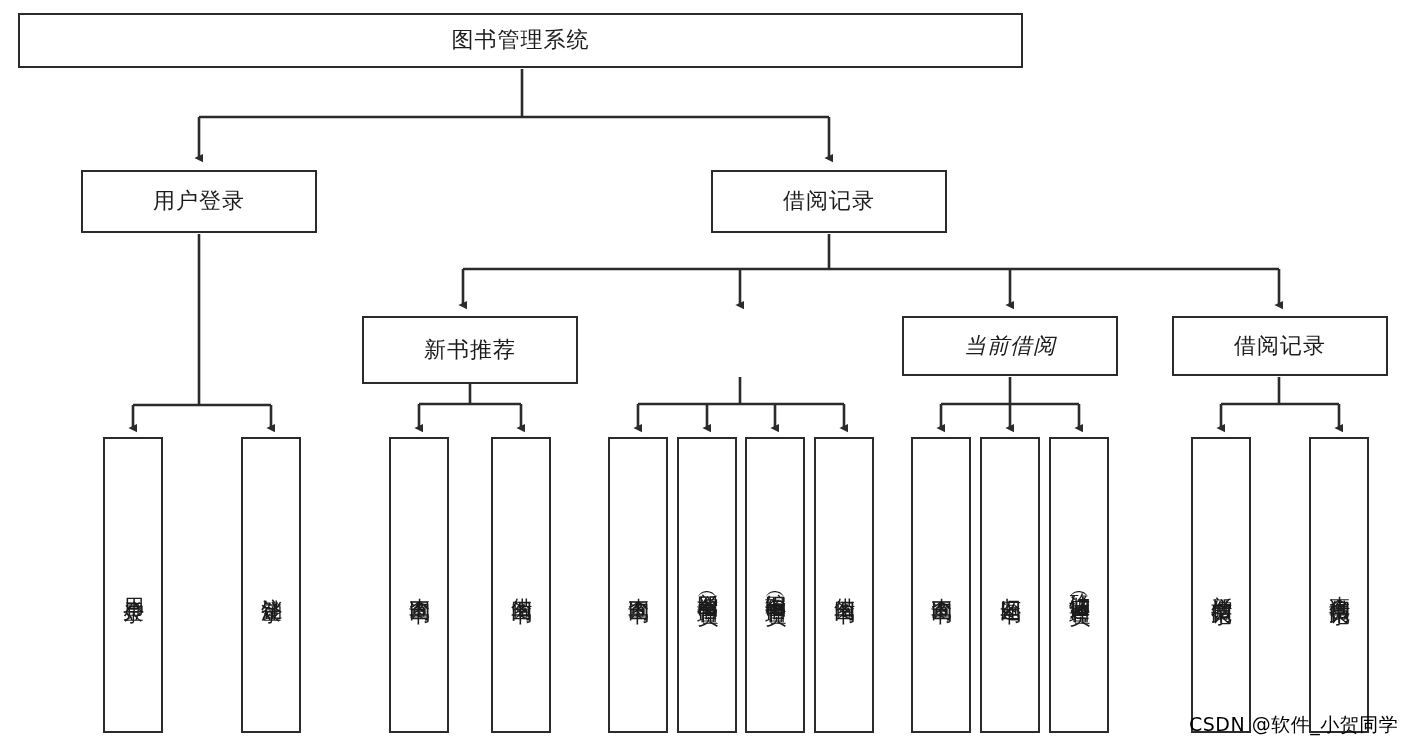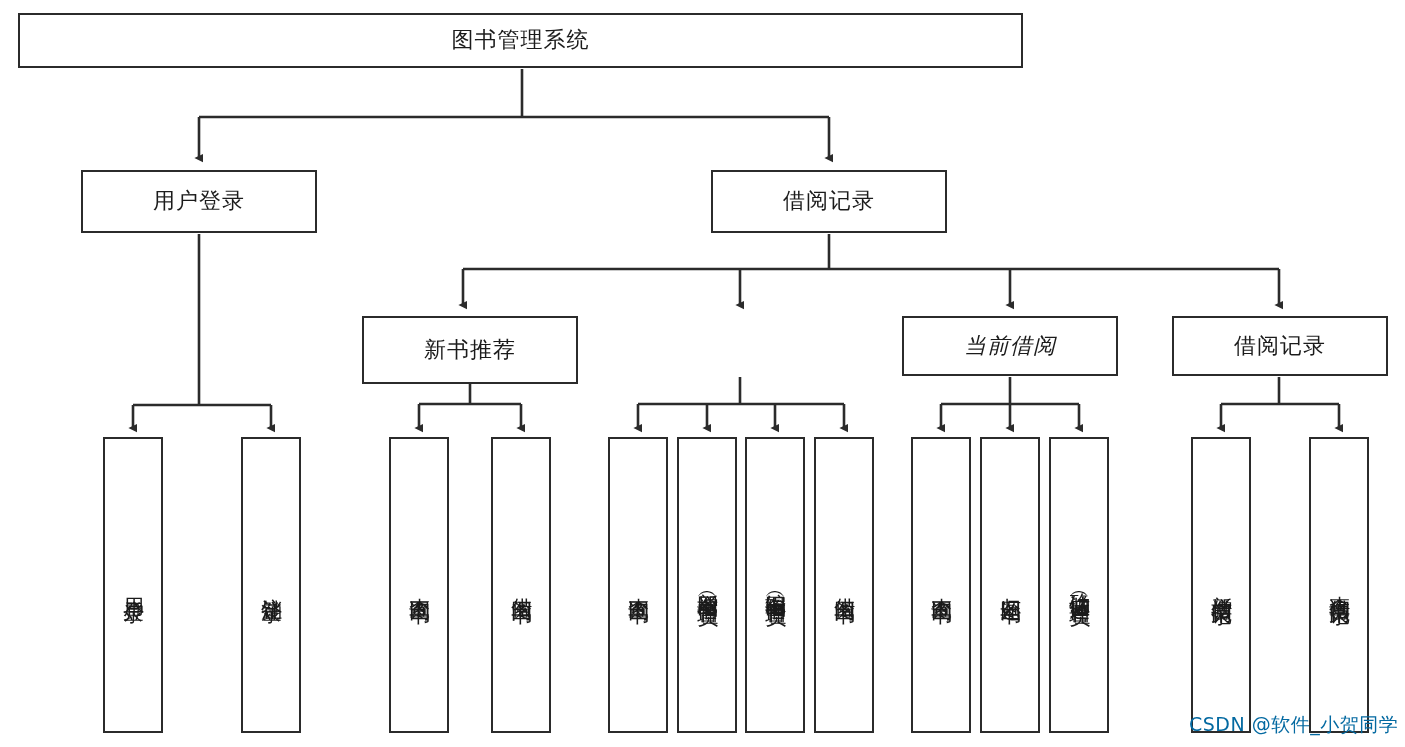--- a/index.html
+++ b/index.html
@@ -48,21 +48,21 @@
     text-orientation:upright;
     display:block;
     text-align:center;
     max-height:100%;
   }
   .watermark{
     position:absolute;
     left:1189px;
     top:712px;
     font-size:19px;
-    color:#0369a1;
+    color:#000000;
     white-space:nowrap;
     letter-spacing:0.5px;
     font-family:"DejaVu Sans","Liberation Sans",sans-serif;
   }
 </style>
 </head>
 <body>
 
 <div id="canvas">
 

